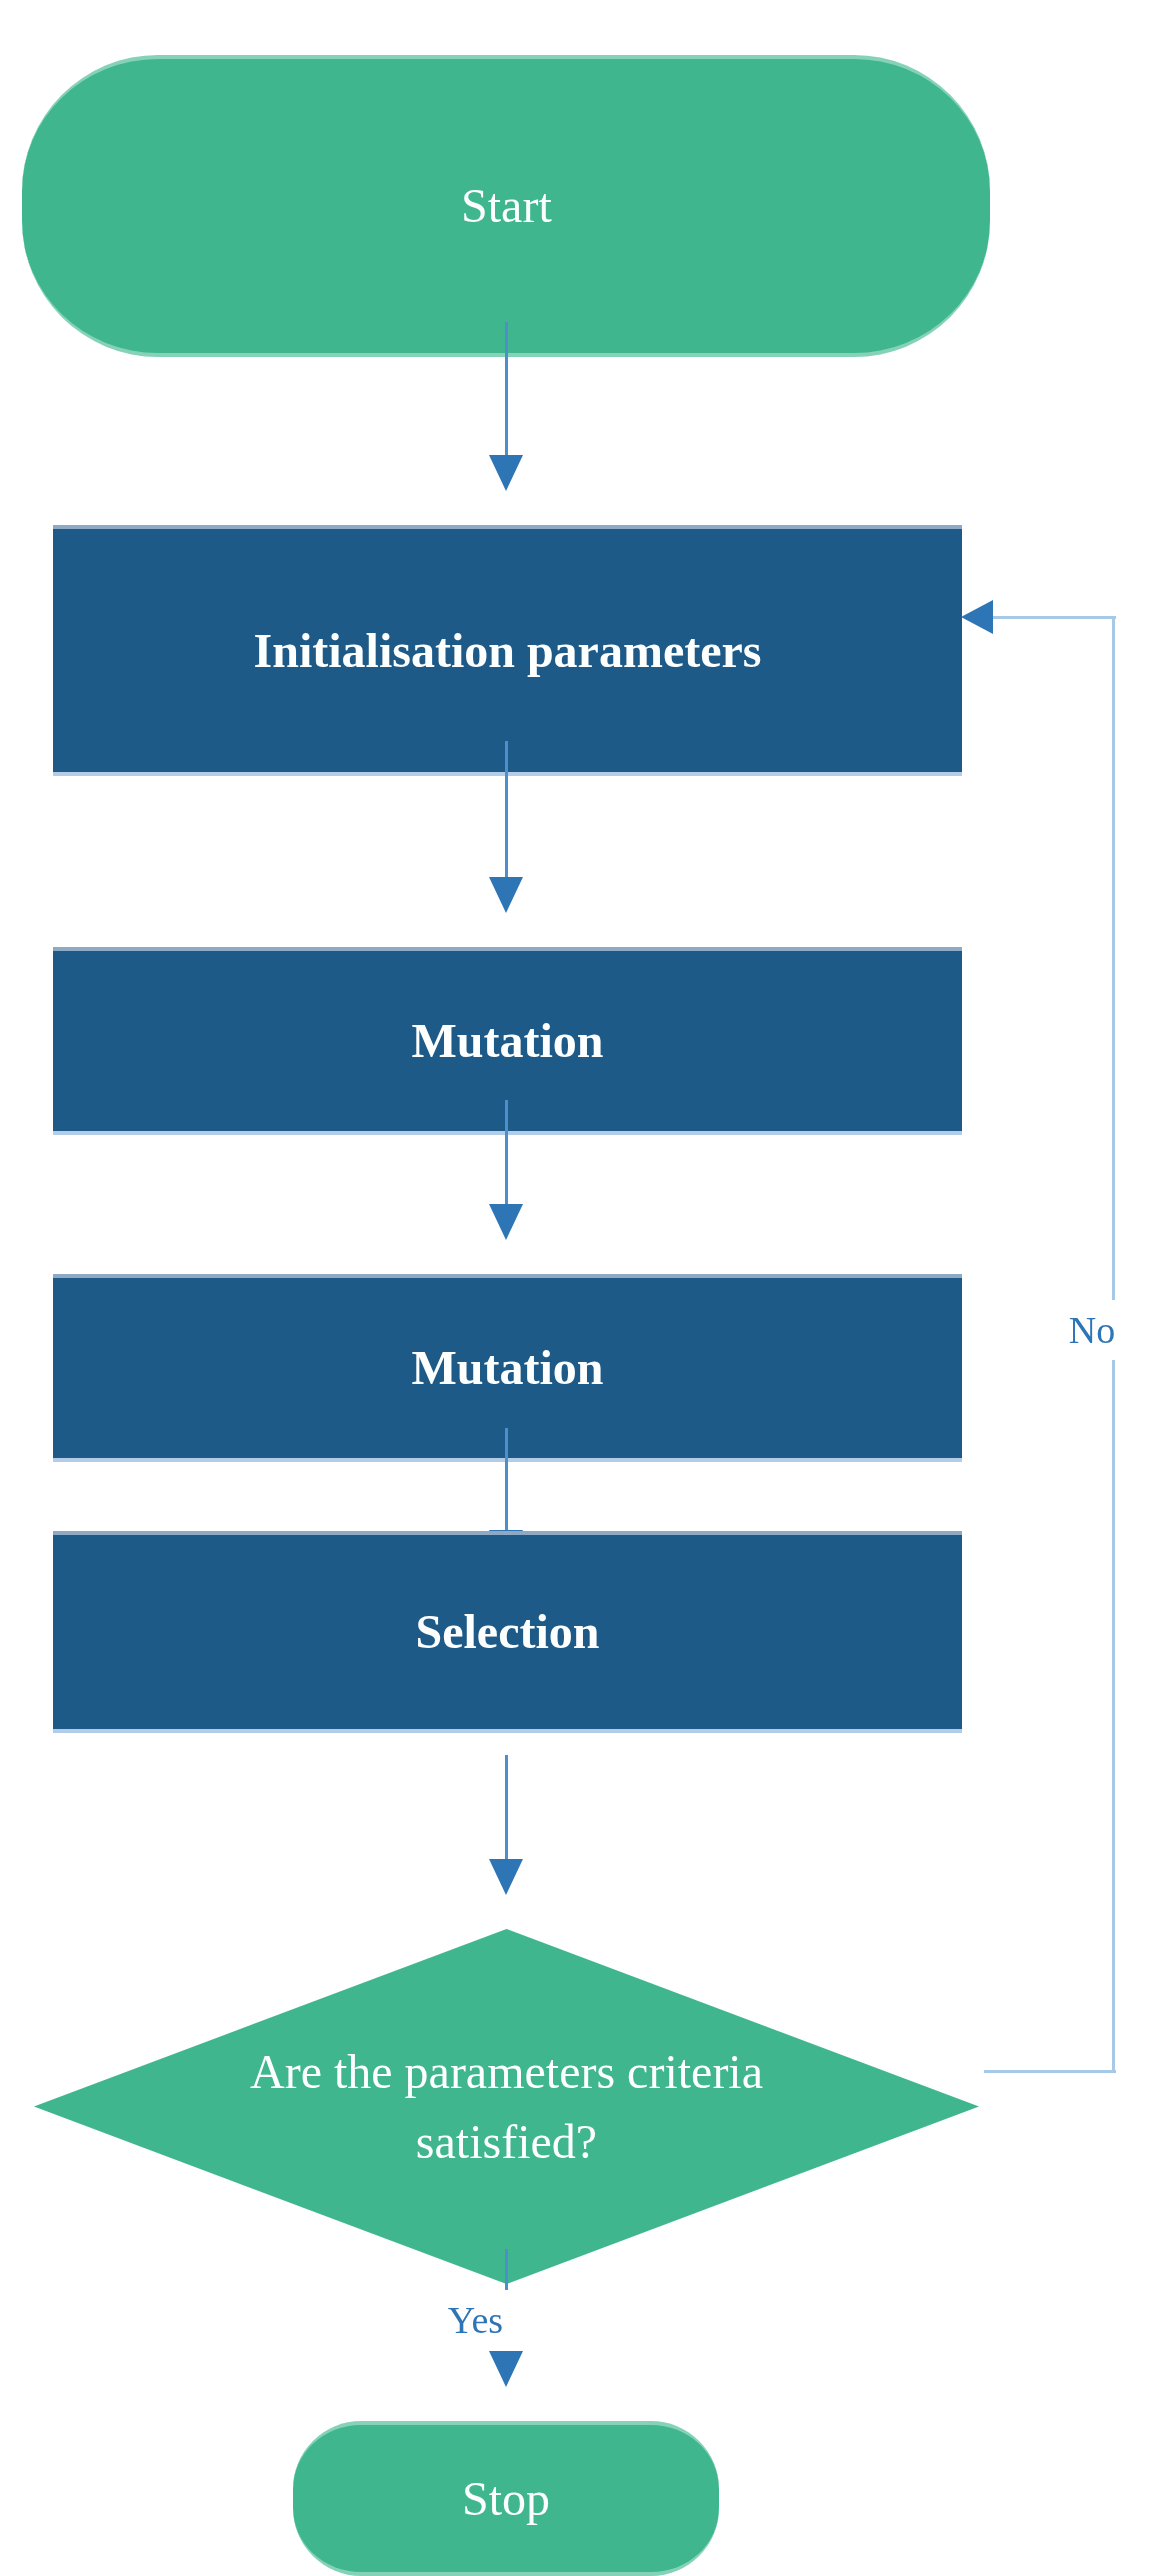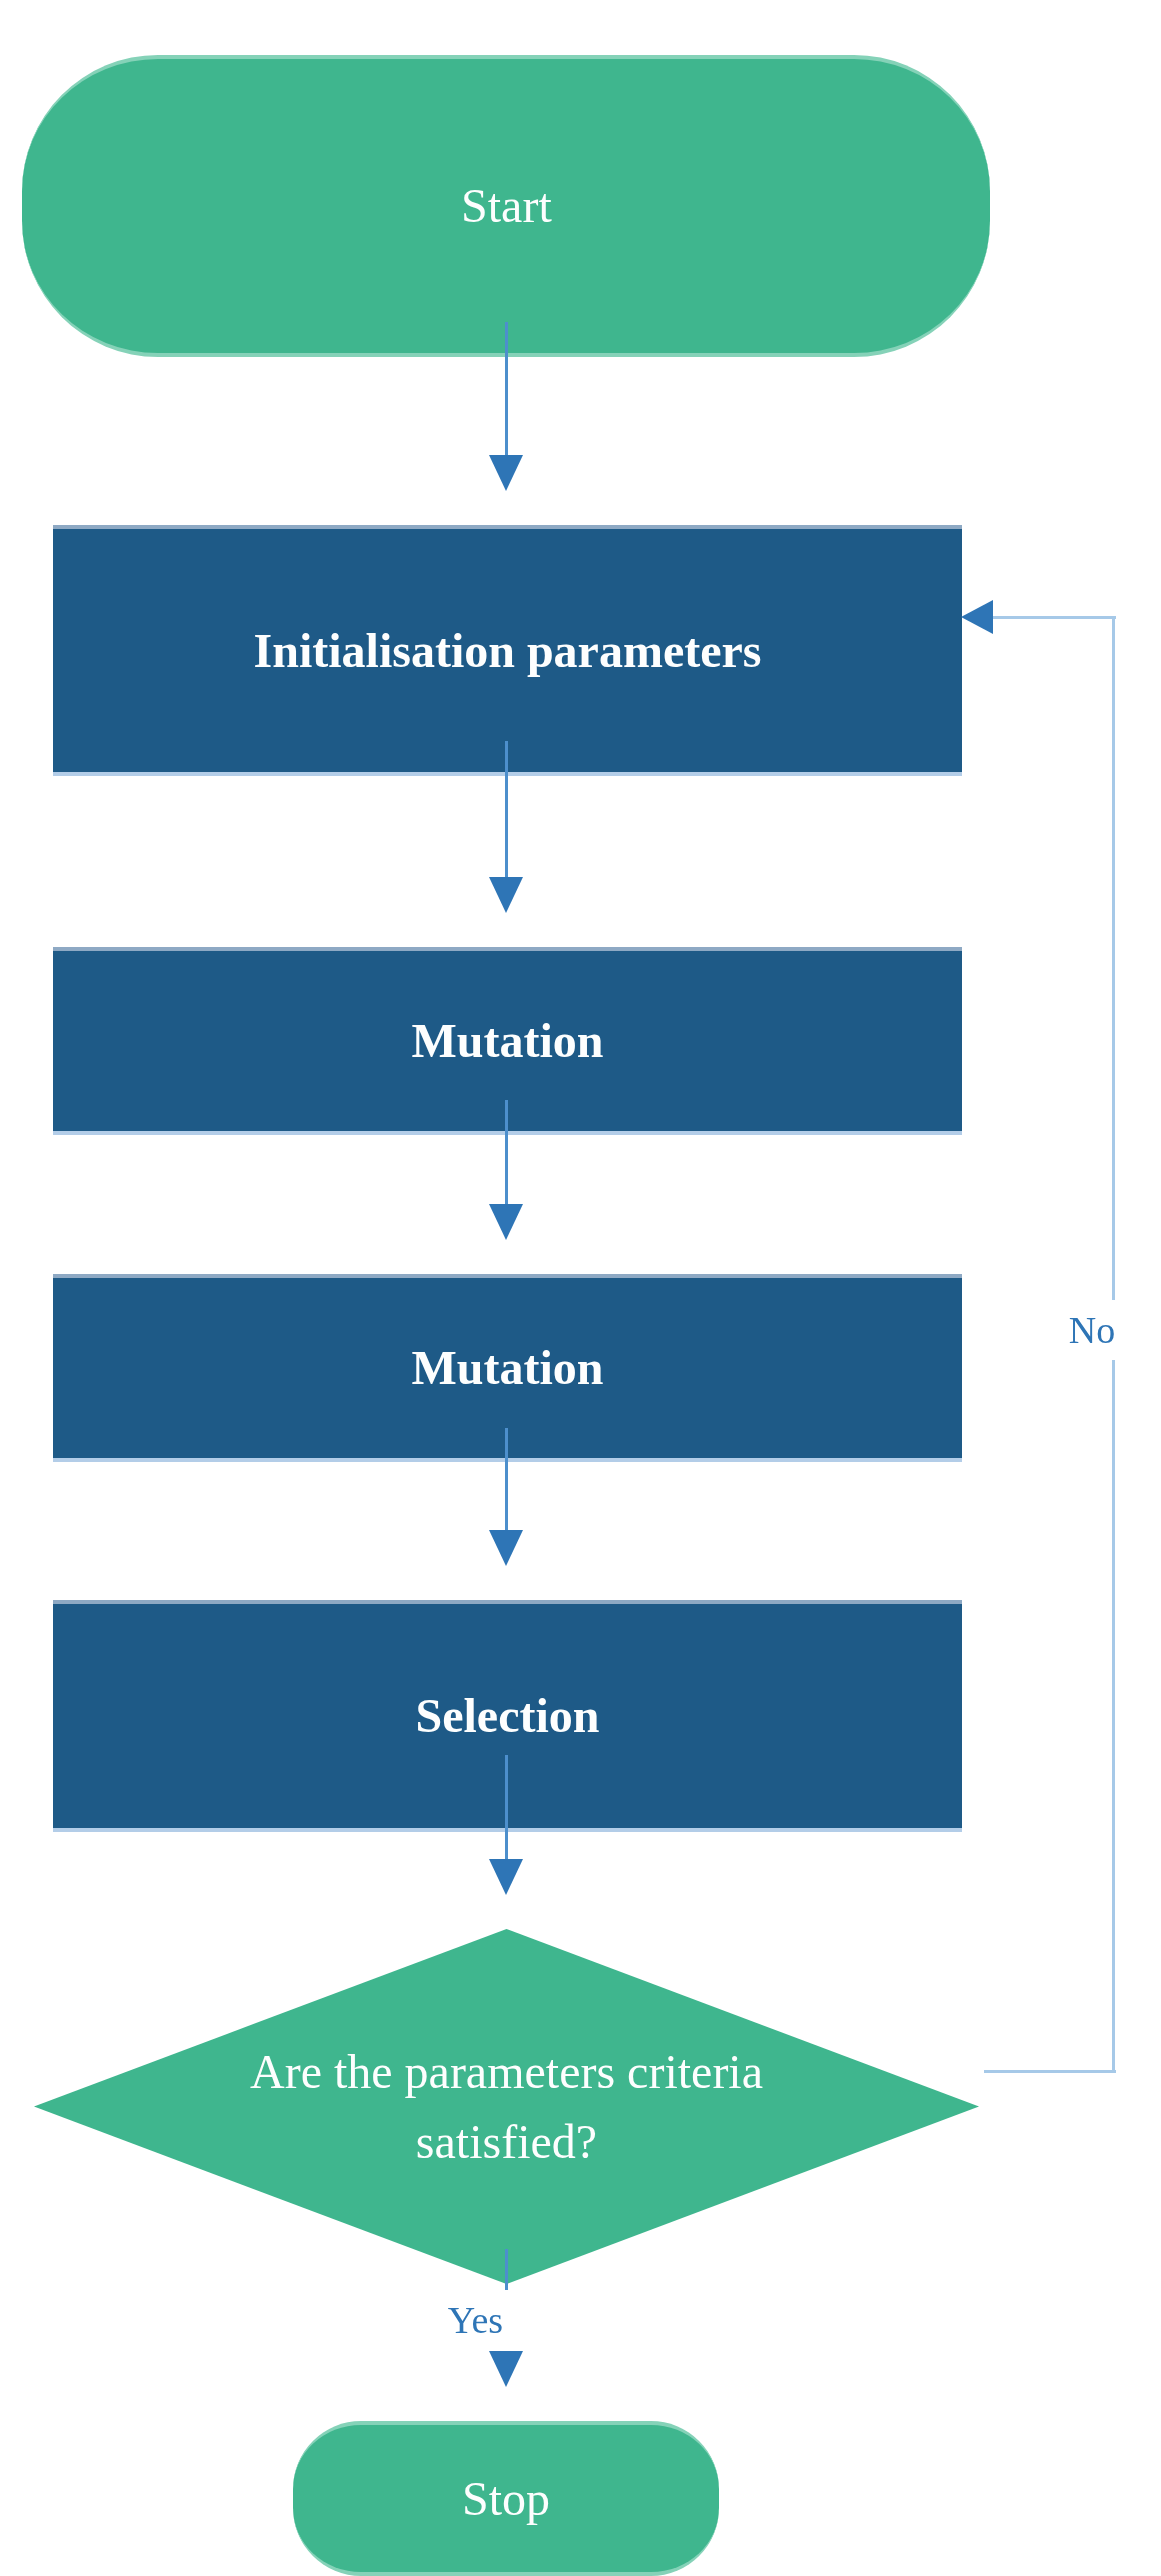--- a/index.html
+++ b/index.html
@@ -100,21 +100,21 @@
   <div class="vline" style="left:505px;top:1100px;height:105px;"></div>
   <div class="arrow-down" style="left:489px;top:1204px;"></div>
 
   <div class="node process" style="left:53px;top:1239px;width:909px;height:188px;">
     <span>Mutation</span>
   </div>
 
   <div class="vline" style="left:505px;top:1428px;height:104px;"></div>
   <div class="arrow-down" style="left:489px;top:1530px;"></div>
 
-  <div class="node process" style="left:53px;top:1565px;width:909px;height:232px;">
+  <div class="node process" style="left:53px;top:1496px;width:909px;height:202px;">
     <span>Selection</span>
   </div>
 
   <div class="vline" style="left:505px;top:1755px;height:105px;"></div>
   <div class="arrow-down" style="left:489px;top:1859px;"></div>
 
   <div class="node diamond" style="left:34px;top:1894px;width:945px;height:355px;">
     <span class="label">Are the parameters criteria satisfied?</span>
   </div>
 

